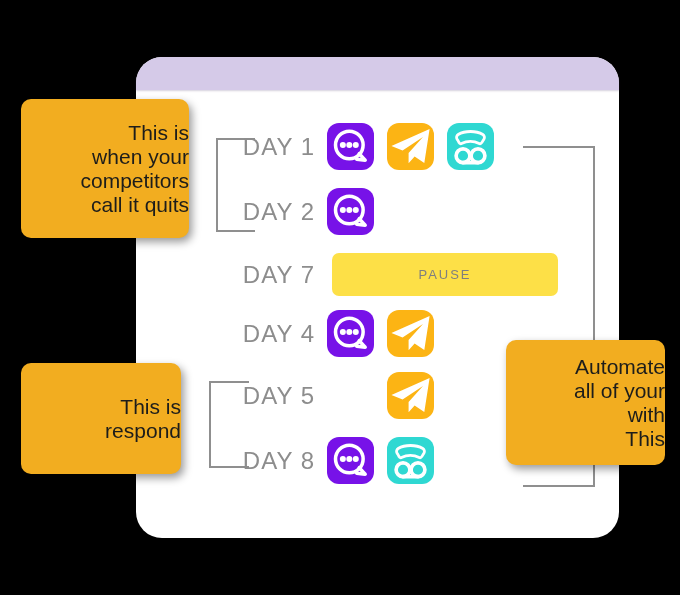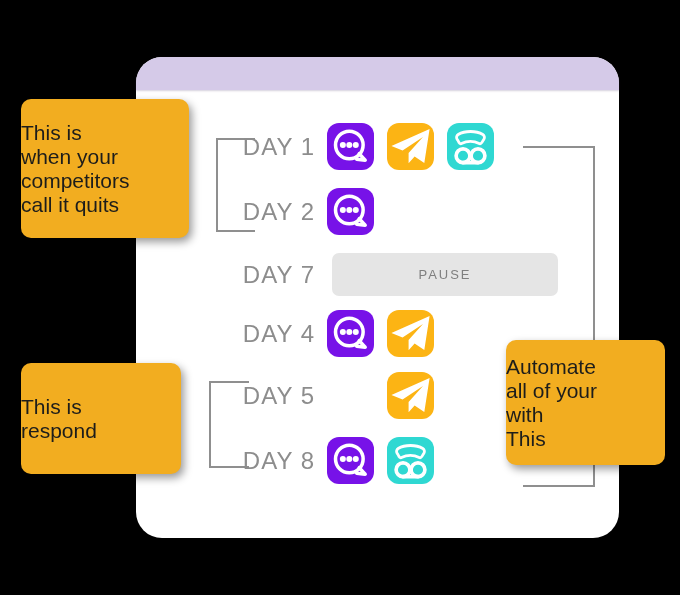--- a/index.html
+++ b/index.html
@@ -37,28 +37,28 @@
   .icon{width:47px;height:47px;border-radius:12px;display:block;}
   .icon.chat{background:#7712e8;}
   .icon.send{background:#fcb414;}
   .icon.voicemail{background:#2fd8d2;}
   .icon-spacer{width:47px;height:47px;visibility:hidden;}
   .row-1{top:123px;} .row-2{top:188px;} .row-3{top:251px;}
   .row-4{top:310px;} .row-5{top:372px;} .row-6{top:437px;}
   
   .pause-bar{
     position:absolute;left:332px;top:253px;width:226px;height:43px;
-    background:#e5e5e5;border-radius:7px;
+    background:#fde047;border-radius:7px;
     display:flex;align-items:center;justify-content:center;
     color:#7f7f7f;font-size:13px;letter-spacing:2px;
   }
   
   .callout{
     position:absolute;background:#f2ad20;border-radius:10px;
-    display:flex;flex-direction:column;align-items:flex-start;justify-content:center;
+    display:flex;flex-direction:column;align-items:flex-end;justify-content:center;
     color:#1d1d1b;font-size:21px;line-height:24px;text-align:center;
     box-shadow:3px 4px 9px rgba(0,0,0,0.4);z-index:5;
   }
   .callout-left-top{left:21px;top:99px;width:168px;height:139px;}
   .callout-left-bottom{left:21px;top:363px;width:160px;height:111px;}
   .callout-right{left:506px;top:340px;width:159px;height:125px;}
   .defs{position:absolute;width:0;height:0;overflow:hidden;}
 </style>
 </head>
 <body>

